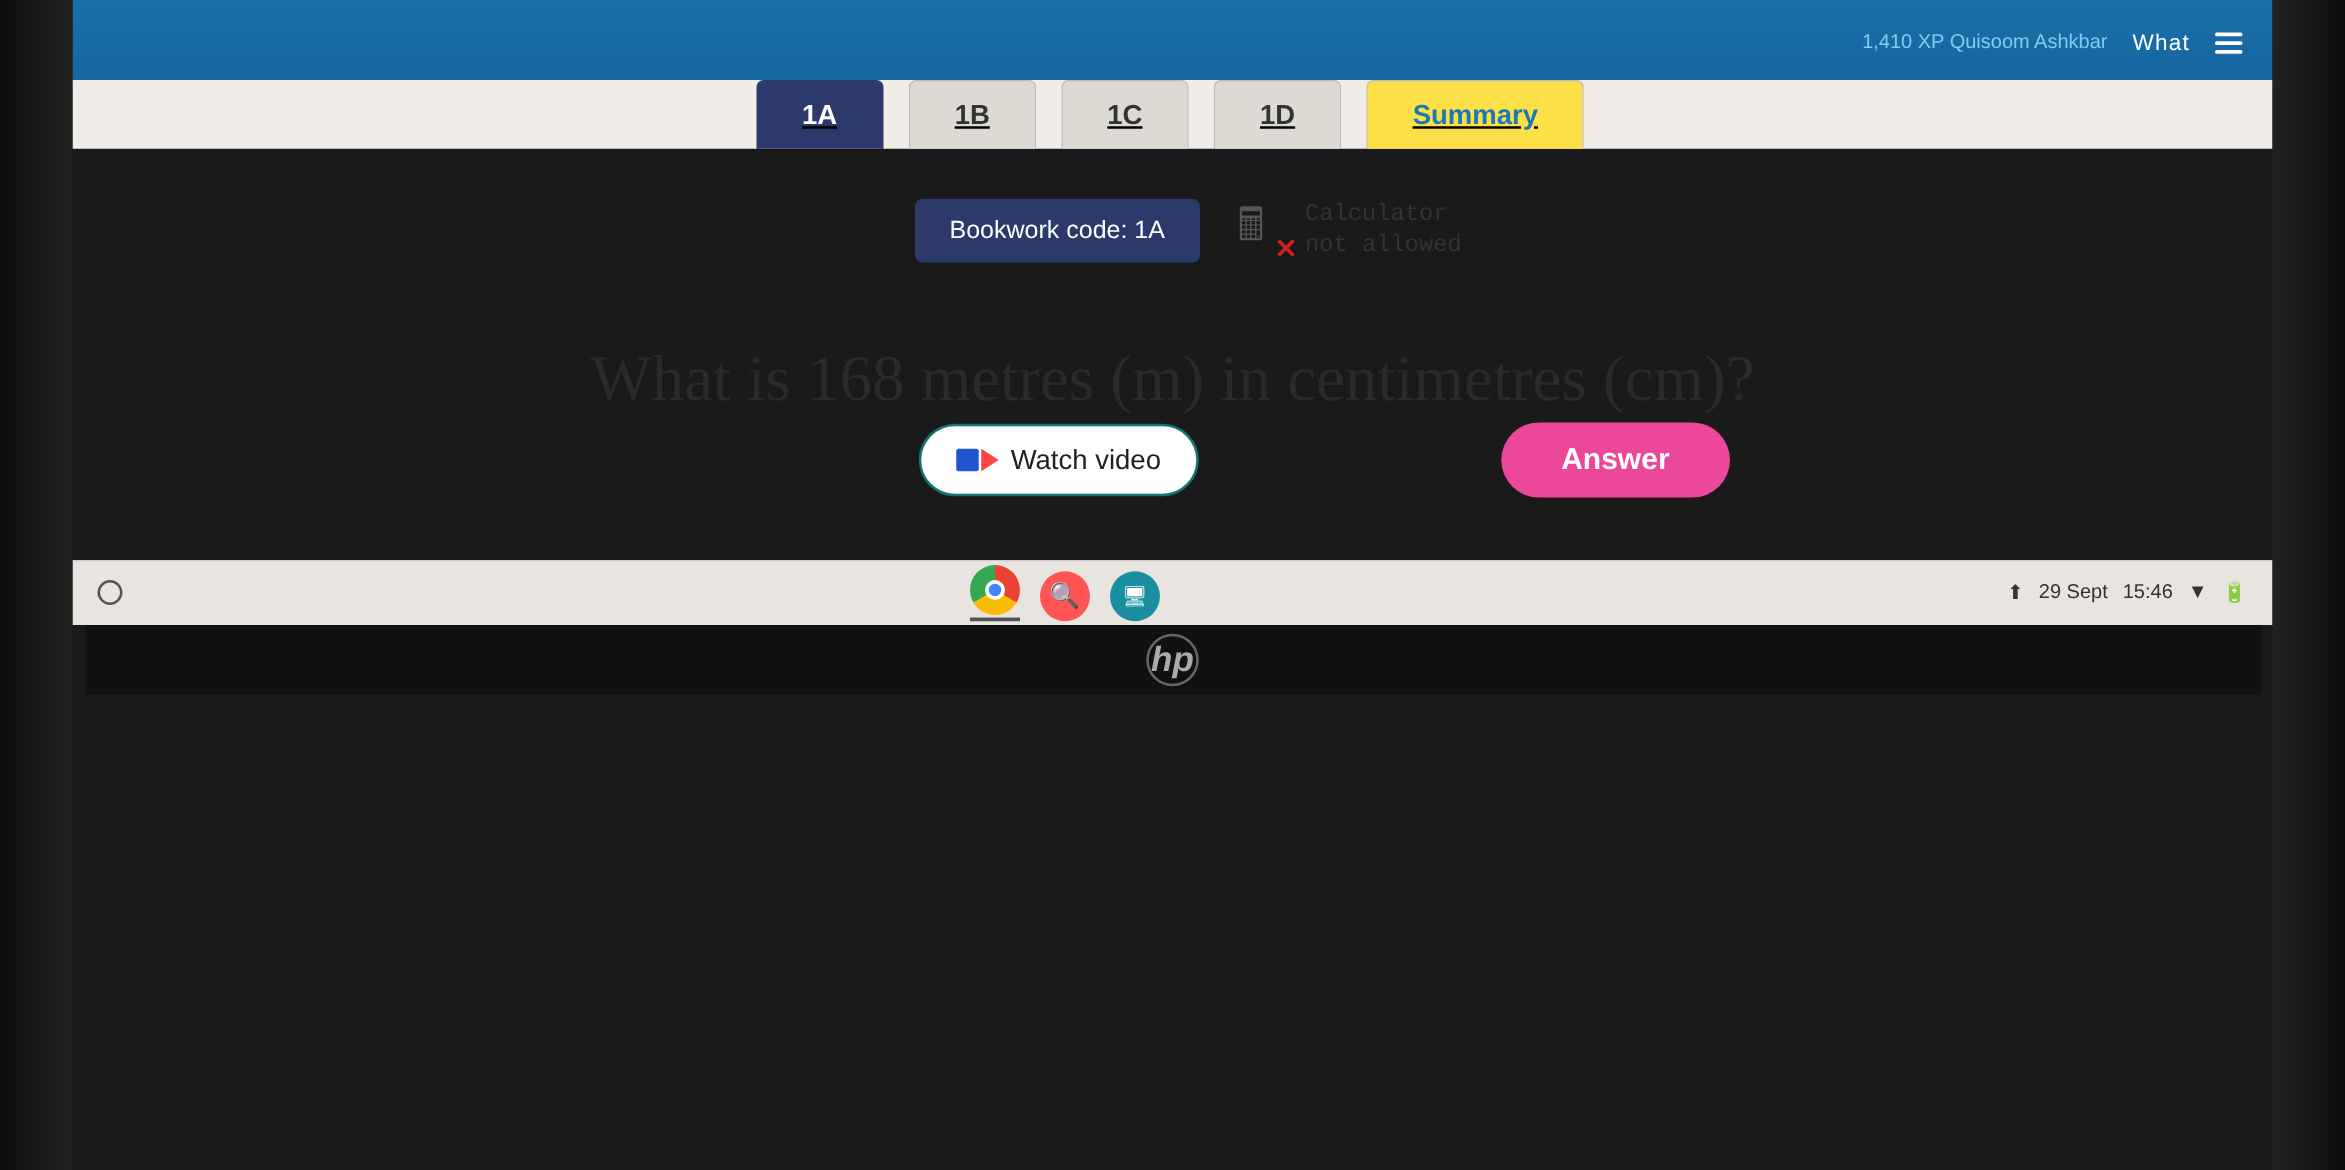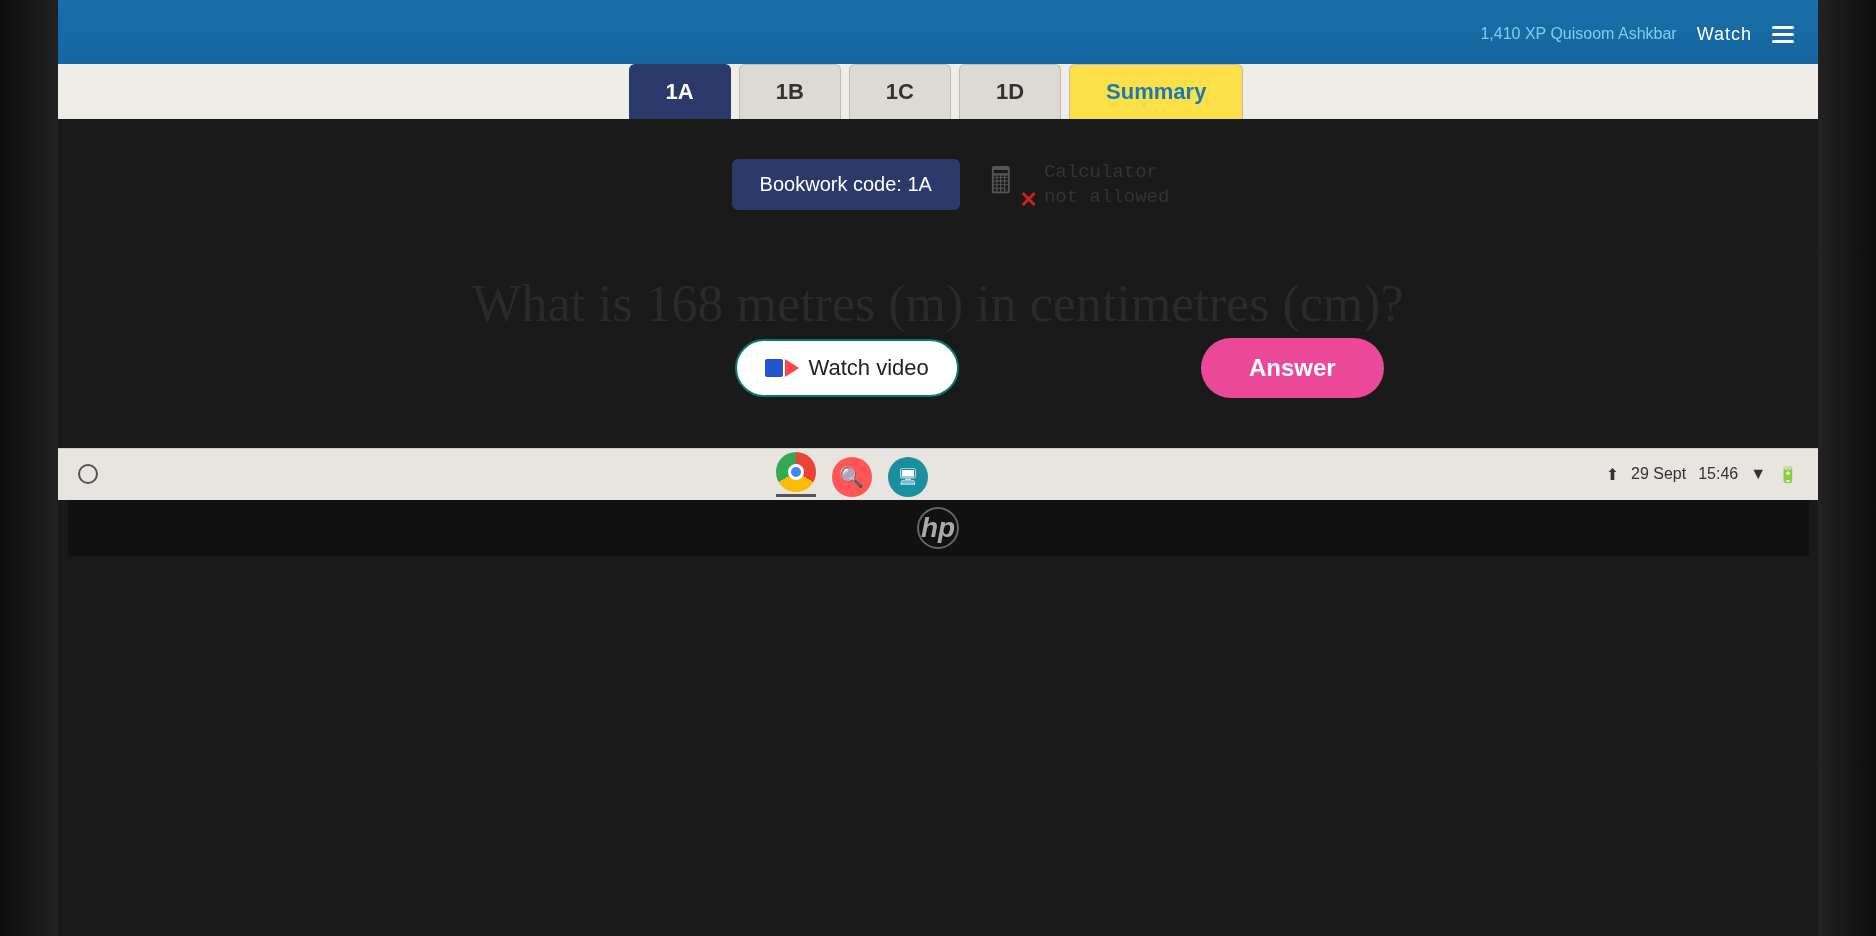--- a/index.html
+++ b/index.html
@@ -65,23 +65,24 @@
     }
 
     
     .tabs-row {
       width: 100%;
       display: flex;
       align-items: flex-end;
       justify-content: center;
       padding-top: 0;
       background: #f0ede8;
-      gap: 4px;
+      gap: 16px;
       flex-shrink: 0;
       margin-top: -4px;
+      text-decoration: underline;
     }
 
     .tab {
       padding: 14px 36px;
       font-size: 22px;
       font-family: Arial, sans-serif;
       font-weight: 600;
       cursor: pointer;
       border-radius: 6px 6px 0 0;
       color: #333;
@@ -110,21 +111,21 @@
       display: flex;
       flex-direction: column;
       align-items: center;
       padding: 30px 40px;
       position: relative;
     }
 
     
     .info-row {
       display: flex;
-      align-items: center;
+      align-items: flex-start;
       gap: 30px;
       margin-bottom: 60px;
       margin-top: 10px;
       margin-left: 25px;
     }
 
     .bookwork-badge {
       background: #2b3a6b;
       color: white;
       padding: 14px 28px;
@@ -407,21 +408,21 @@
 <div class="side-panels">
   <div class="side-left"></div>
   <div class="side-right"></div>
 </div>
 
 <div style="display:flex; flex-direction:column; align-items:center; width:1760px; margin:0 auto;">
 
   <div class="top-bar">
     <div class="top-bar-right">
       <span class="user-info">1,410 XP  Quisoom Ashkbar</span>
-      <span class="menu-label">Watch</span>
+      <span class="menu-label">What</span>
       <div class="menu-icon">
         <span></span>
         <span></span>
         <span></span>
       </div>
     </div>
   </div>
 
   <div class="tabs-row">
     <div class="tab active">1A</div>

